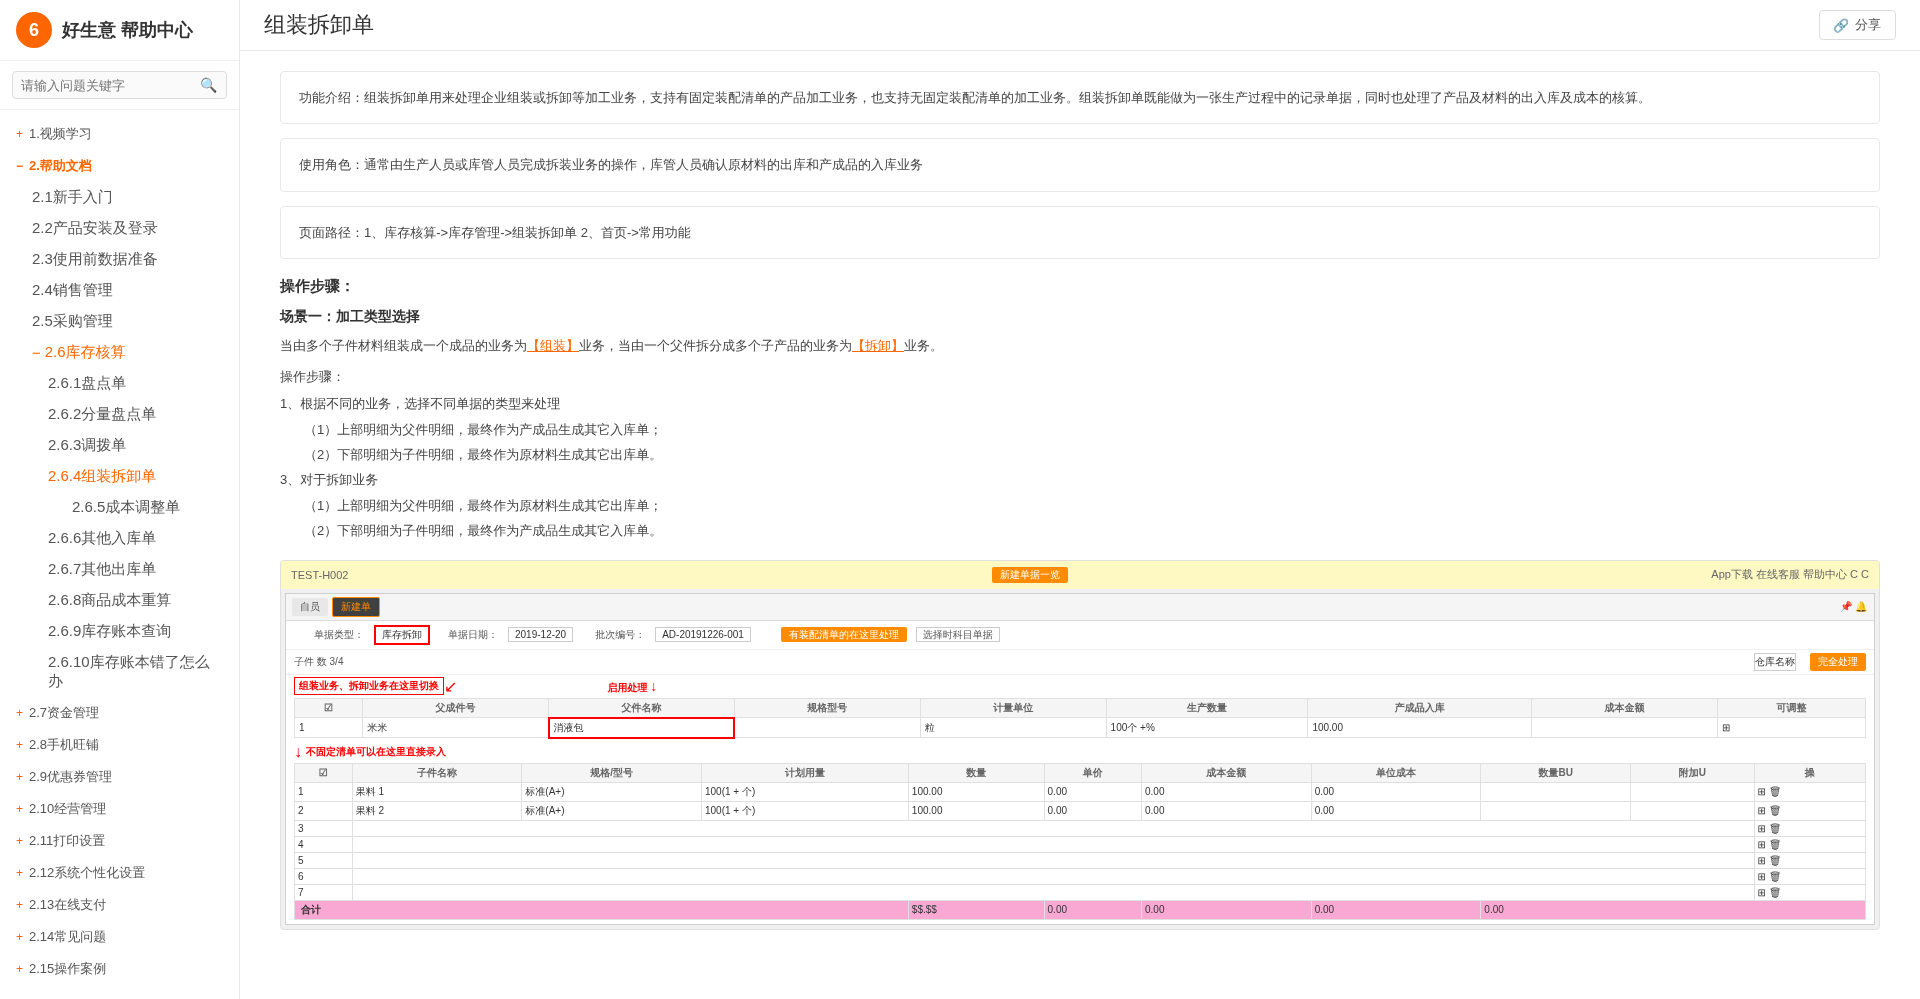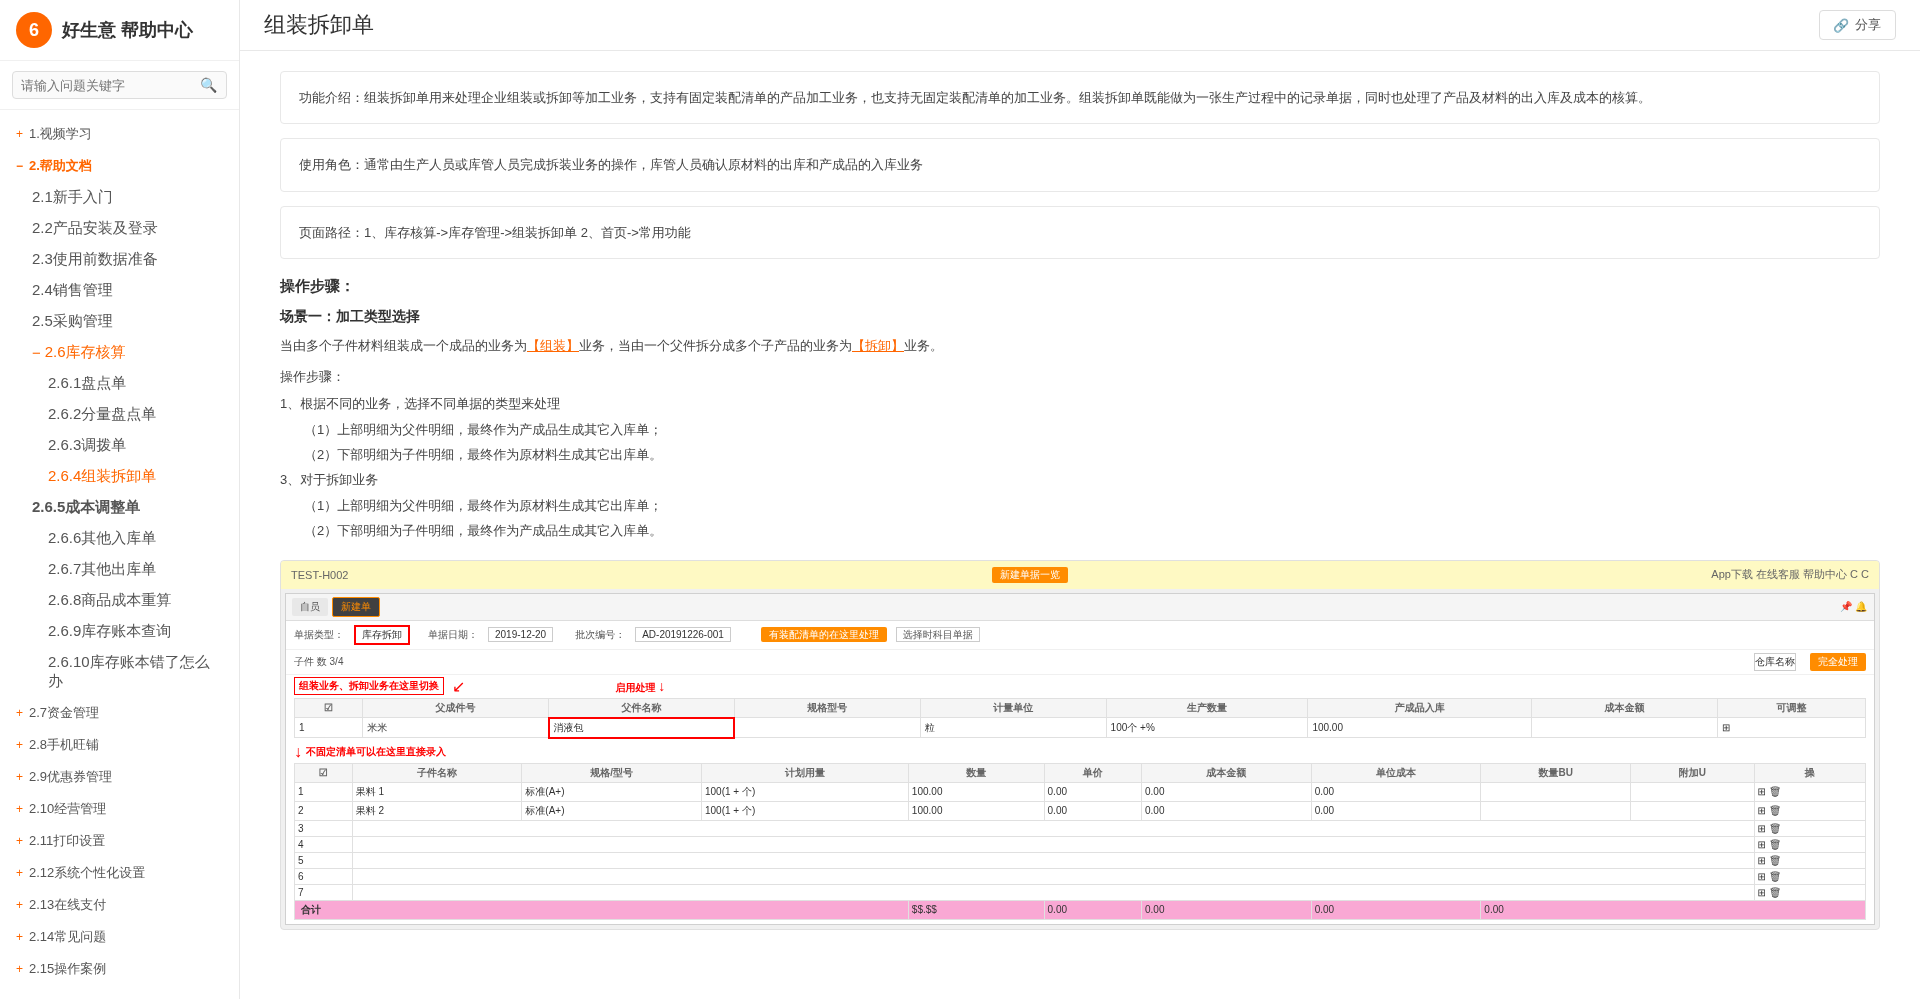--- a/index.html
+++ b/index.html
@@ -245,21 +245,21 @@
     </div>
     <div class="nav-sub-item" style="padding-left:48px;">
       <span>2.6.2分量盘点单</span>
     </div>
     <div class="nav-sub-item" style="padding-left:48px;">
       <span>2.6.3调拨单</span>
     </div>
     <div class="nav-sub-item active" style="padding-left:48px; color:#f60;">
       <span>2.6.4组装拆卸单</span>
     </div>
-    <div class="nav-sub-item" style="padding-left:32px;font-weight:bold;">
+    <div class="nav-sub-item" style="padding-left:72px;">
       <span>2.6.5成本调整单</span>
     </div>
     <div class="nav-sub-item" style="padding-left:48px;">
       <span>2.6.6其他入库单</span>
     </div>
     <div class="nav-sub-item" style="padding-left:48px;">
       <span>2.6.7其他出库单</span>
     </div>
     <div class="nav-sub-item" style="padding-left:48px;">
       <span>2.6.8商品成本重算</span>
@@ -363,42 +363,42 @@
       <div style="background:#fff; border:1px solid #d0d0d0; margin:4px; font-size:10px;">
 
         <div style="display:flex; background:#f5f5f5; border-bottom:1px solid #ddd; padding:3px 6px; gap:4px; align-items:center;">
           <span style="background:#e8e8e8;padding:2px 8px;border-radius:2px;font-size:10px;color:#555;">自员</span>
           <span style="background:#404040;border:1px solid #ff8c00;color:#ff8c00;padding:2px 8px;border-radius:2px;font-size:10px;">新建单</span>
           <div style="flex:1;"></div>
           <span style="color:#555;font-size:10px;">📌 🔔</span>
         </div>
 
         <div style="display:flex; align-items:center; padding:4px 8px; gap:10px; border-bottom:1px solid #f0f0f0; flex-wrap:wrap;">
-          <span style="color:#555;font-size:10px;">单据类型：</span>
+          <span style="color:#555;font-size:10px;margin-left:20px;">单据类型：</span>
           <span style="border:2px solid red;padding:1px 6px;font-size:10px;background:#fff;">库存拆卸</span>
           <span style="color:#555;font-size:10px;margin-left:8px;">单据日期：</span>
           <span style="border:1px solid #ccc;padding:1px 6px;font-size:10px;">2019-12-20</span>
           <span style="color:#555;font-size:10px;margin-left:12px;">批次编号：</span>
           <span style="border:1px solid #ccc;padding:1px 6px;font-size:10px;">AD-20191226-001</span>
 
           <div style="position:relative;display:inline-block;margin-left:20px;">
             <span style="background:#ff8c00;color:#fff;padding:2px 8px;border-radius:2px;font-size:10px;">有装配清单的在这里处理</span>
             <span style="color:#555;font-size:10px;margin-left:6px;border:1px solid #ccc;padding:1px 6px;">选择时科目单据</span>
           </div>
         </div>
 
         <div style="display:flex; align-items:center; padding:3px 8px; gap:10px; border-bottom:1px solid #f0f0f0;">
           <span style="color:#555;font-size:10px;">子件 数 3/4</span>
           <div style="flex:1;"></div>
           <span style="border:1px solid #ccc;padding:1px 0;font-size:10px;text-align:center;">仓库名称</span>
           <span style="background:#ff8c00;color:#fff;padding:2px 8px;border-radius:2px;font-size:10px;margin-left:4px;">完全处理</span>
         </div>
 
         <div style="display:flex; align-items:center; padding:2px 8px 0px 8px; gap:30px;">
-          <div style="display:inline-flex;align-items:center;gap:8px;">
+          <div style="display:inline-flex;align-items:center;gap:0;">
             <span style="color:red;font-size:10px;font-weight:bold;border:1px solid red;padding:1px 4px;">组装业务、拆卸业务在这里切换</span>
             <span style="color:red;font-size:16px;">↙</span>
           </div>
           <div style="margin-left:120px;">
             <span style="color:red;font-size:10px;font-weight:bold;">启用处理</span>
             <span style="color:red;font-size:14px;">↓</span>
           </div>
         </div>
 
         <div style="padding:2px 8px;">

